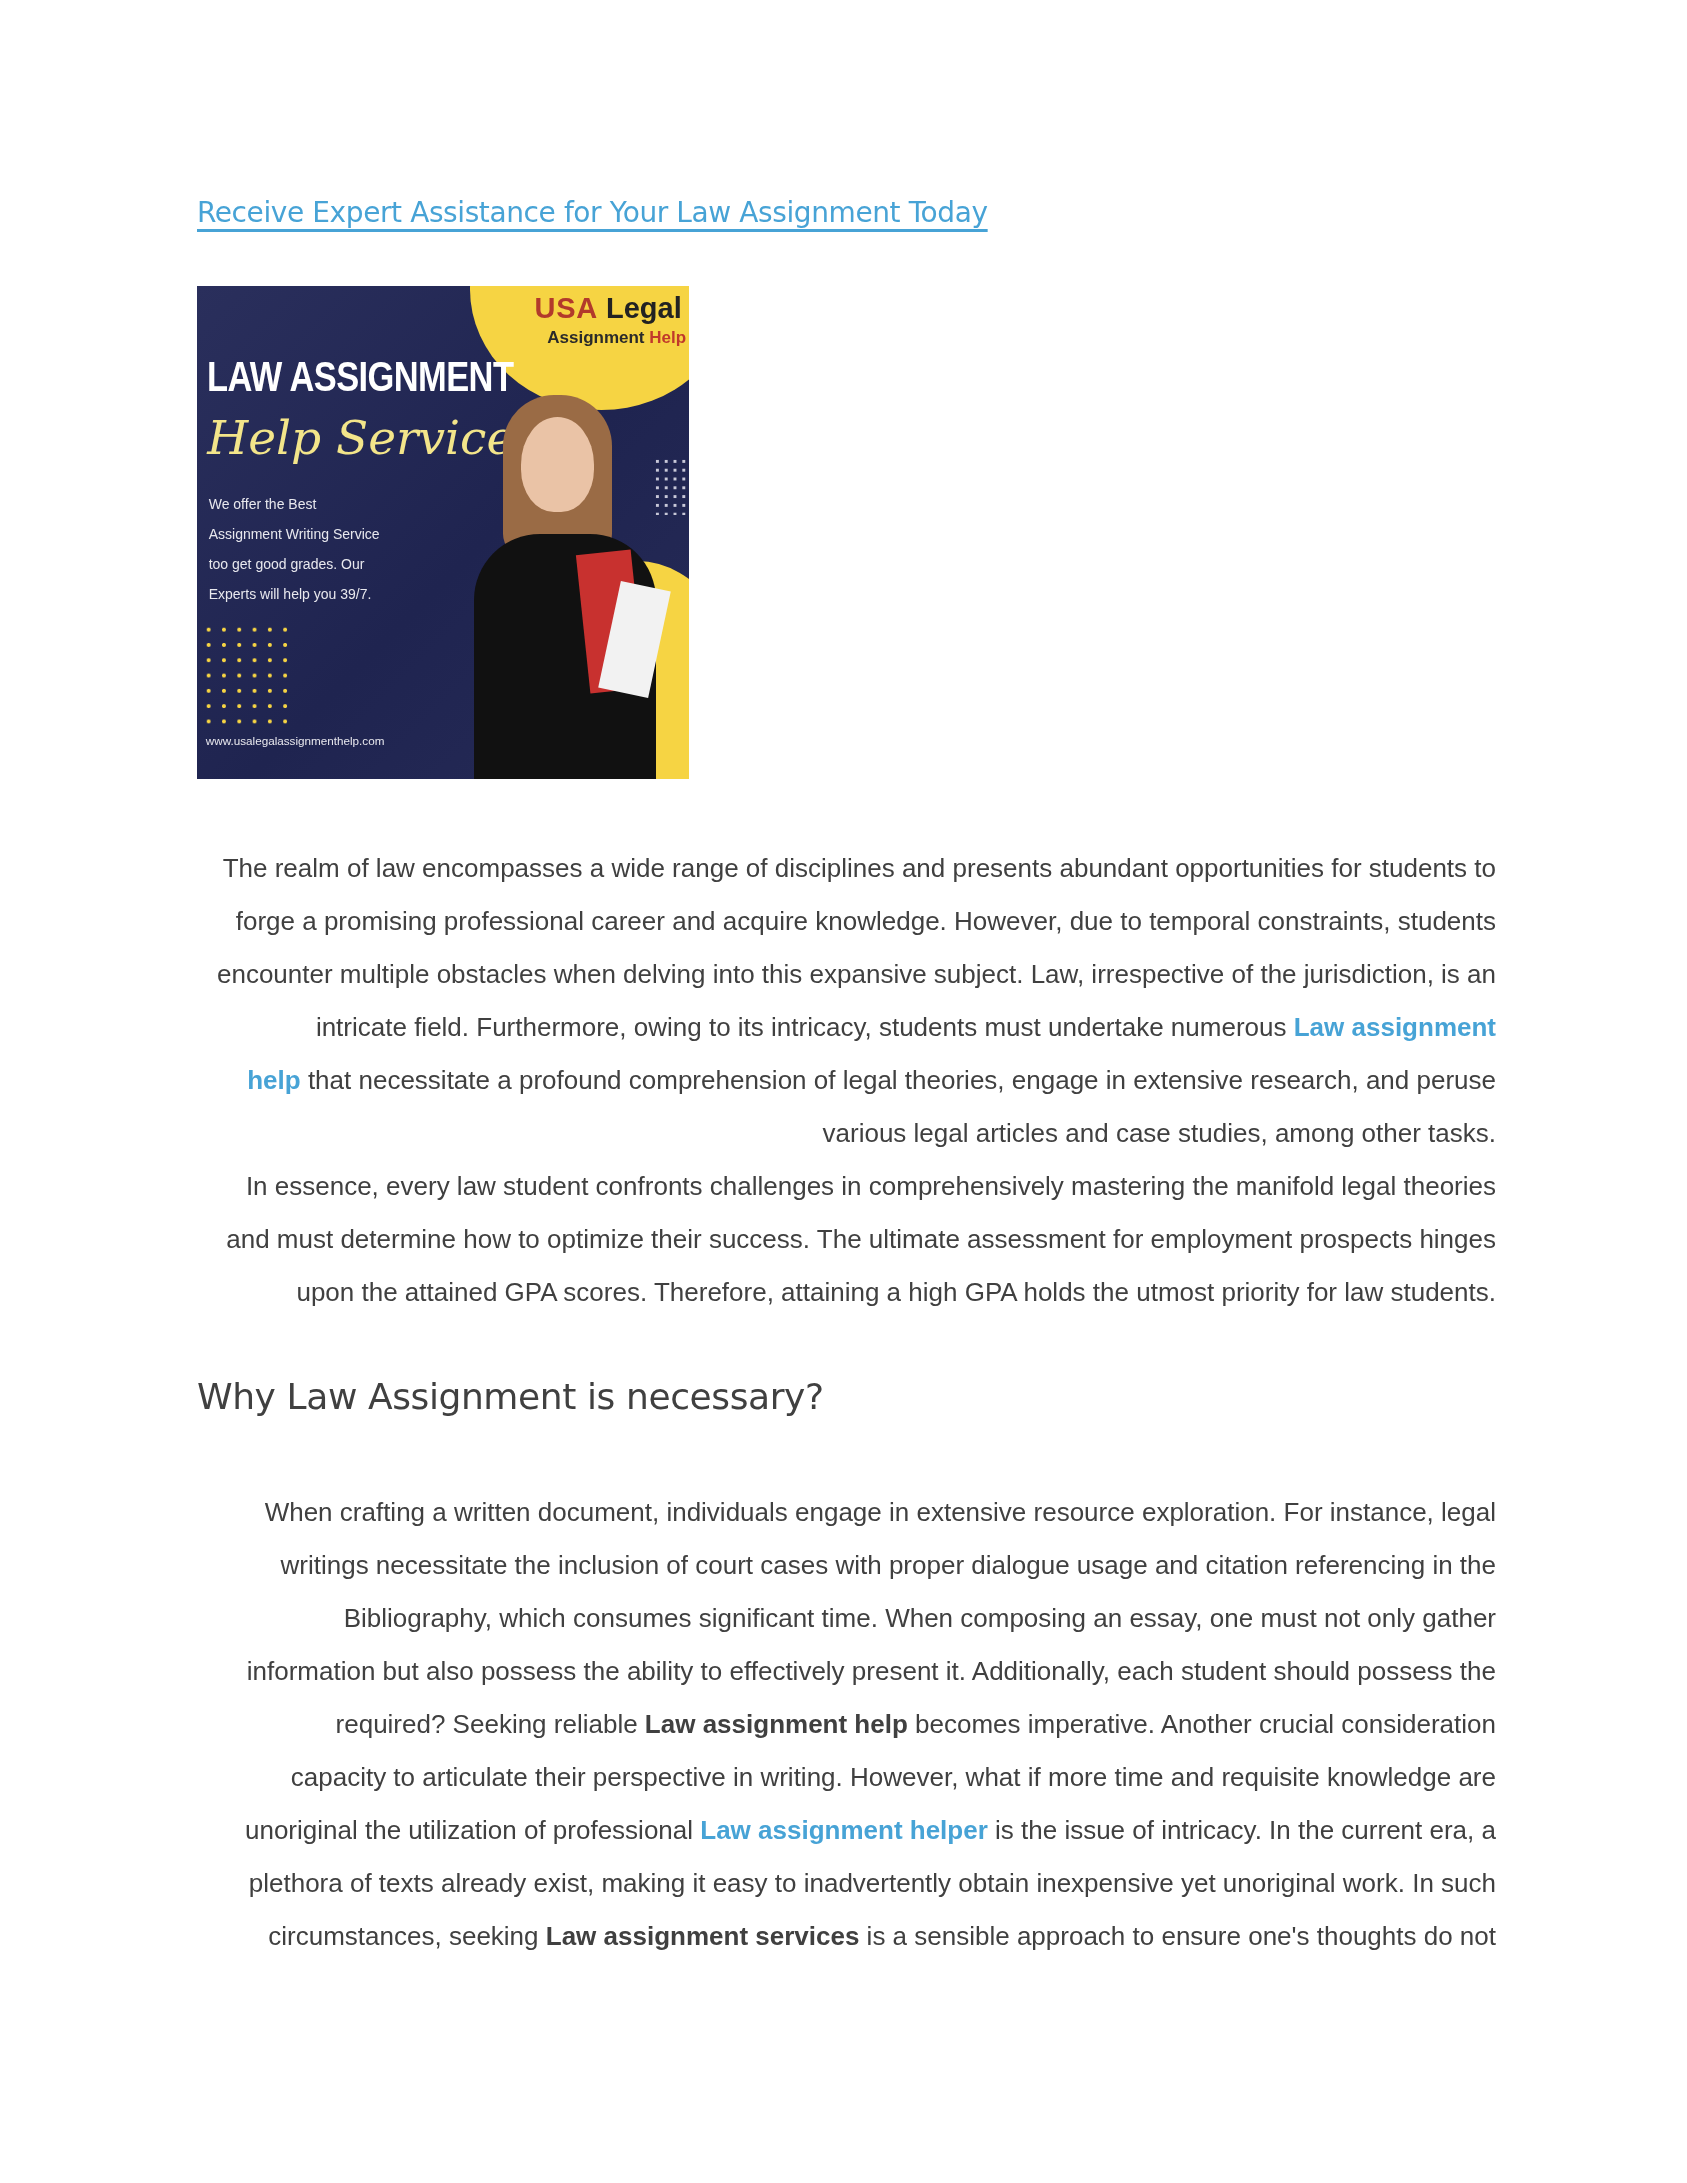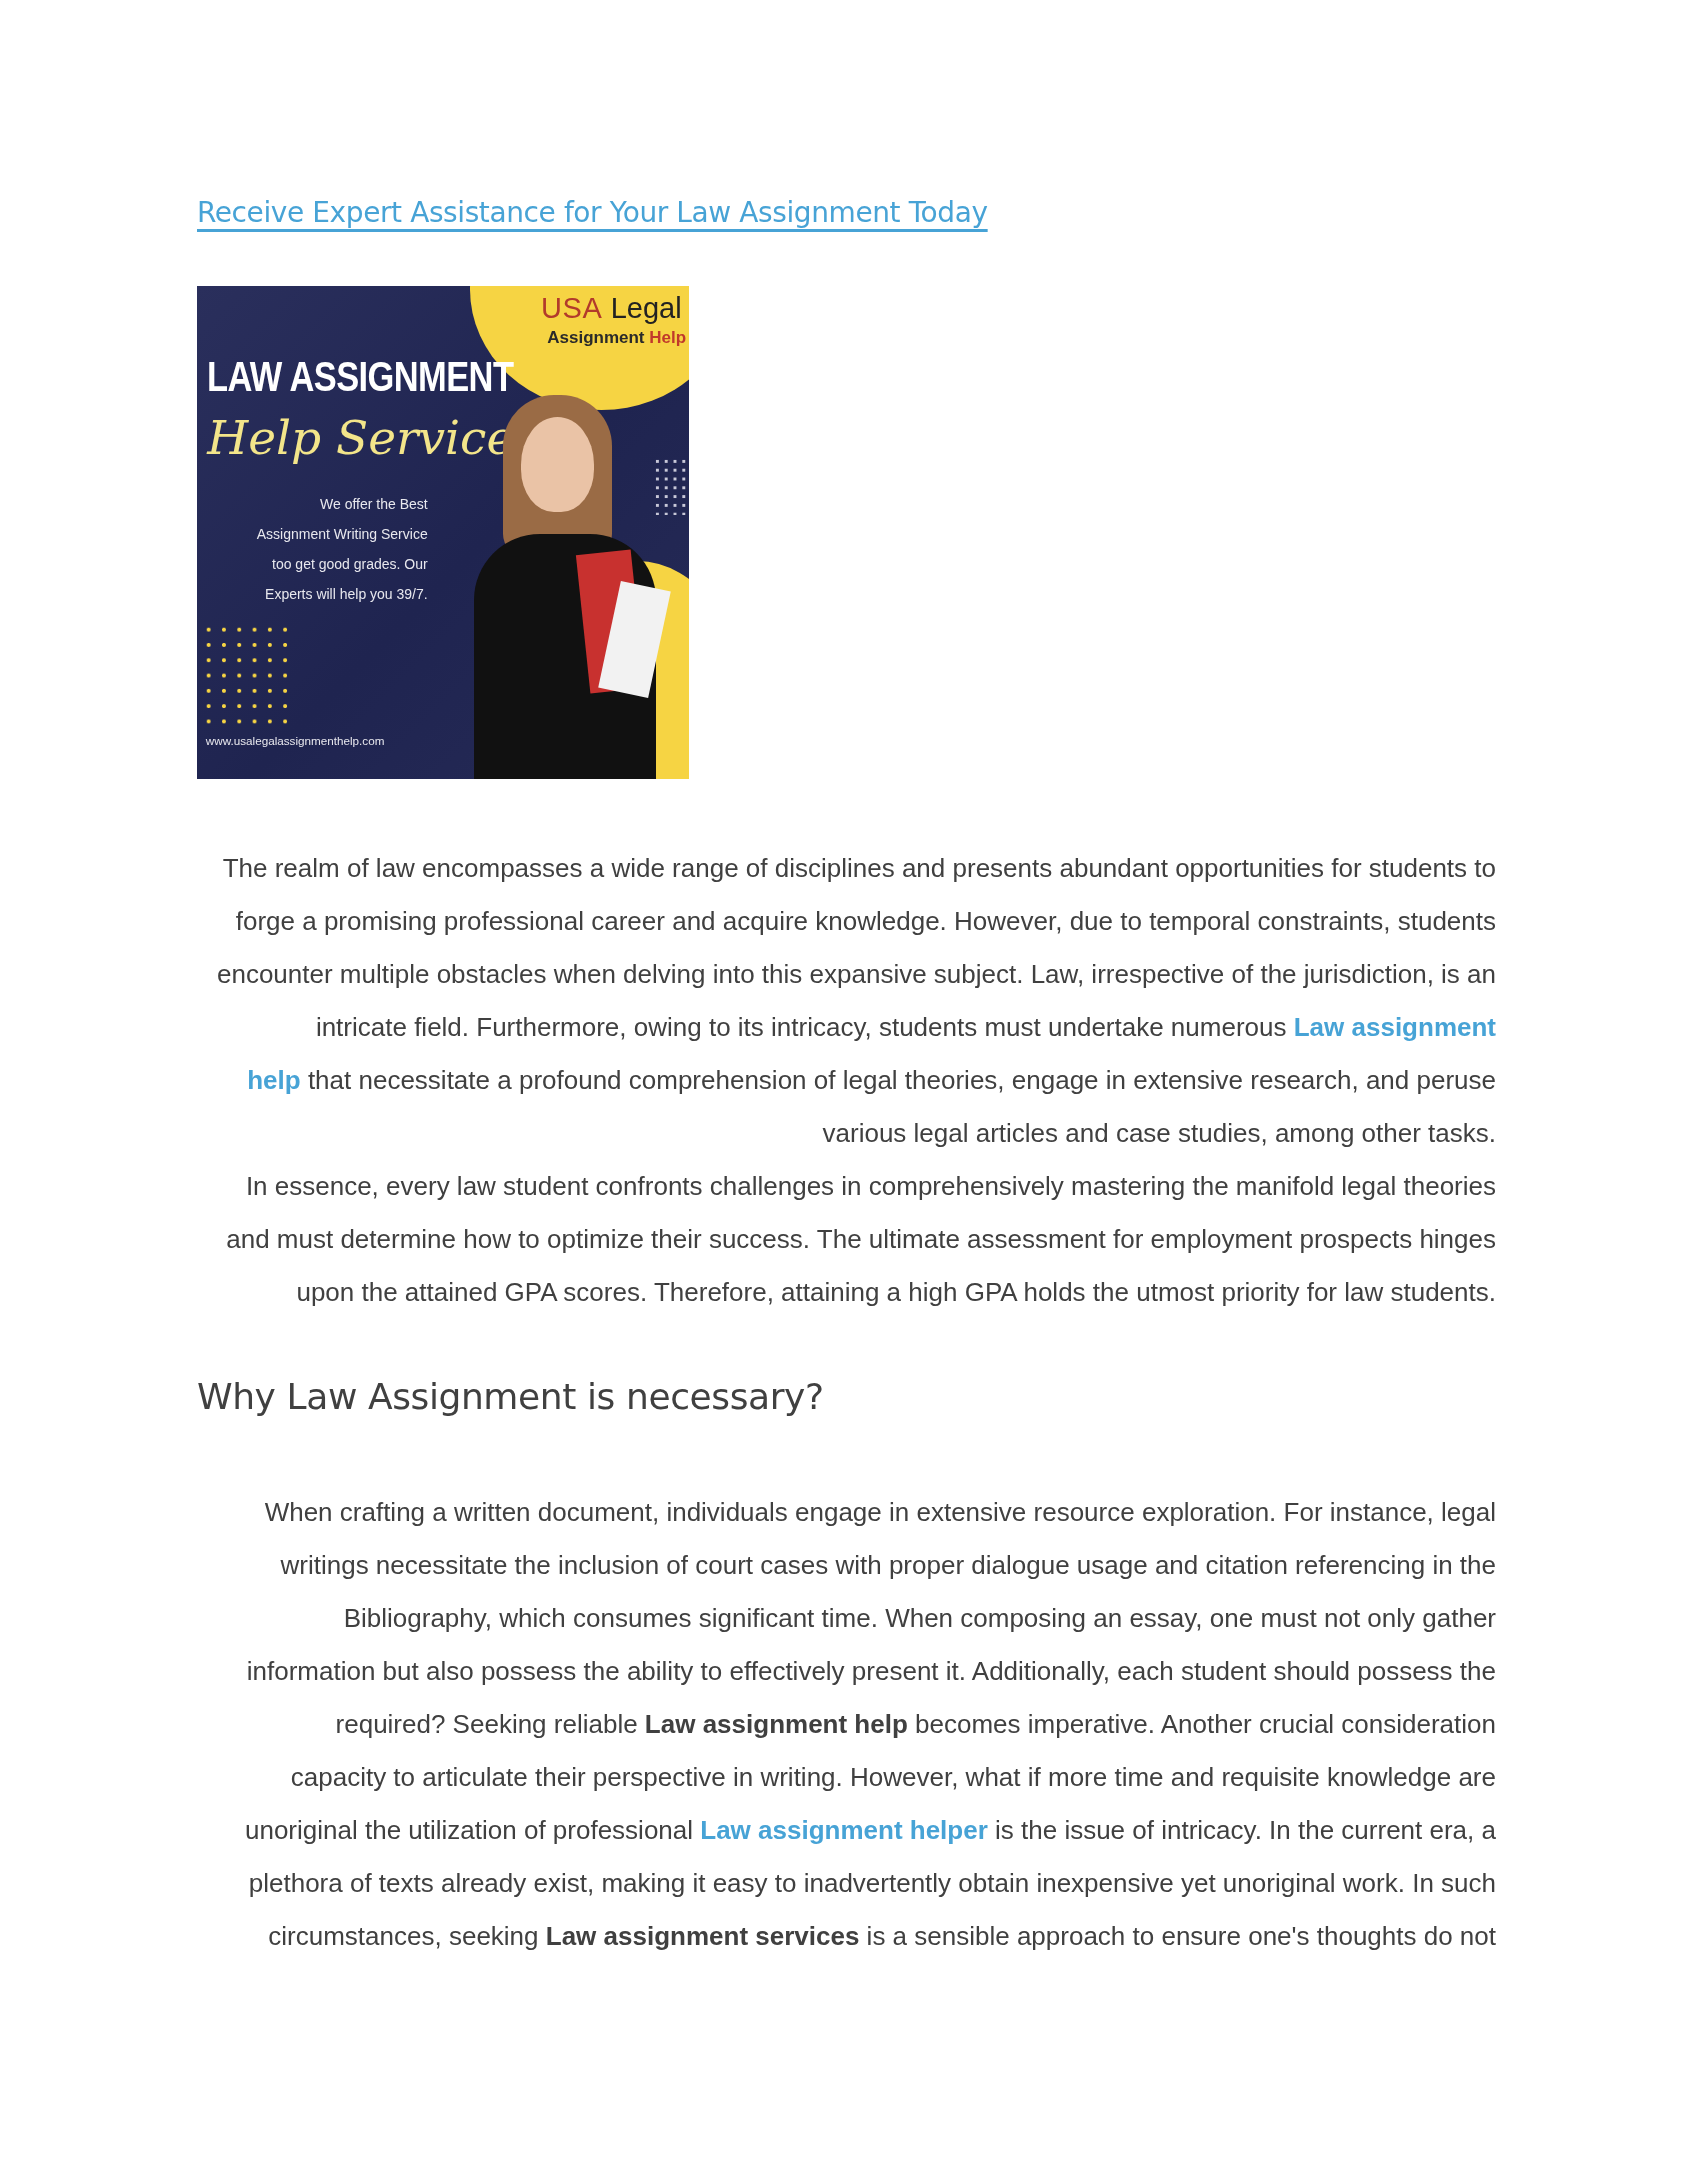--- a/index.html
+++ b/index.html
@@ -11,27 +11,27 @@
     text-decoration:underline; text-decoration-thickness:2.9px; text-underline-offset:7.3px;
     letter-spacing:-0.4px; white-space:nowrap; cursor:pointer;
   }
   .promo {
     position:absolute; top:286px; left:0; width:492px; height:493px;
     background:linear-gradient(135deg,#2a2f5c 0%,#1f2450 55%,#262b57 100%);
     overflow:hidden; font-family:"Liberation Sans", sans-serif;
   }
   .promo .yellow-tr { position:absolute; right:-44px; top:-117px; width:263px; height:241px; border-radius:50%; background:#f6d443; }
   .promo .yellow-br { position:absolute; right:-58px; bottom:-88px; width:219px; height:306px; border-radius:50%; background:#f6d443; }
-  .promo .logo1 { position:absolute; right:7.3px; top:5.8px; font-weight:normal; font-size:29px; color:#222; }
+  .promo .logo1 { position:absolute; right:7.3px; top:5.8px; font-weight:bold; font-size:29px; color:#222; }
   .promo .logo1 .usa { color:#b23a2b; letter-spacing:0.7px; }
   .promo .logo2 { position:absolute; right:2.9px; top:42px; font-weight:bold; font-size:17px; color:#2a2a2a; }
   .promo .logo2 .help { color:#c0392b; }
   .promo .h1 { position:absolute; left:10.2px; top:67px; font-family:"Liberation Sans", sans-serif; font-weight:bold; font-size:42px; color:#fff; transform:scaleX(0.82); transform-origin:left; letter-spacing:-0.7px; white-space:nowrap; }
   .promo .h2 { position:absolute; left:10.2px; top:124px; font-family:"DejaVu Serif", serif; font-style:italic; font-size:47px; color:#f3e58a; white-space:nowrap; }
-  .promo .blurb { position:absolute; left:11.7px; top:203px; width:219px; font-size:14px; line-height:30px; color:#e8e8ee;text-align:right; }
+  .promo .blurb { position:absolute; left:11.7px; top:203px; width:219px; font-size:14px; line-height:30px; color:#e8e8ee; }
   .promo .url { position:absolute; left:8.8px; top:448px; font-size:11.7px; color:#e8e8ee; }
   .promo .dots { position:absolute; left:4.4px; top:336px; width:88px; height:102px;
     background-image:radial-gradient(circle,#f6d443 1.8px,transparent 2.2px); background-size:15.3px 15.3px; }
   .promo .dots-r { position:absolute; right:0px; top:171px; width:36px; height:58px;
     background-image:radial-gradient(circle,#c8c8d8 1.5px,transparent 1.8px); background-size:8.8px 8.8px; }
   .promo .person { position:absolute; left:277px; top:109px; width:182px; height:387px; }
   .promo .hair { position:absolute; left:29px; top:0; width:109px; height:161px; background:#9a6b45; border-radius:51px 51px 22px 22px; }
   .promo .face { position:absolute; left:47px; top:22px; width:73px; height:95px; background:#eac3a6; border-radius:50% 50% 45% 45%; }
   .promo .body { position:absolute; left:0; top:139px; width:182px; height:263px; background:#111; border-radius:66px 66px 0 0; }
   .promo .book { position:absolute; left:109px; top:157px; width:55px; height:139px; background:#c8312f; transform:rotate(-6deg); }

